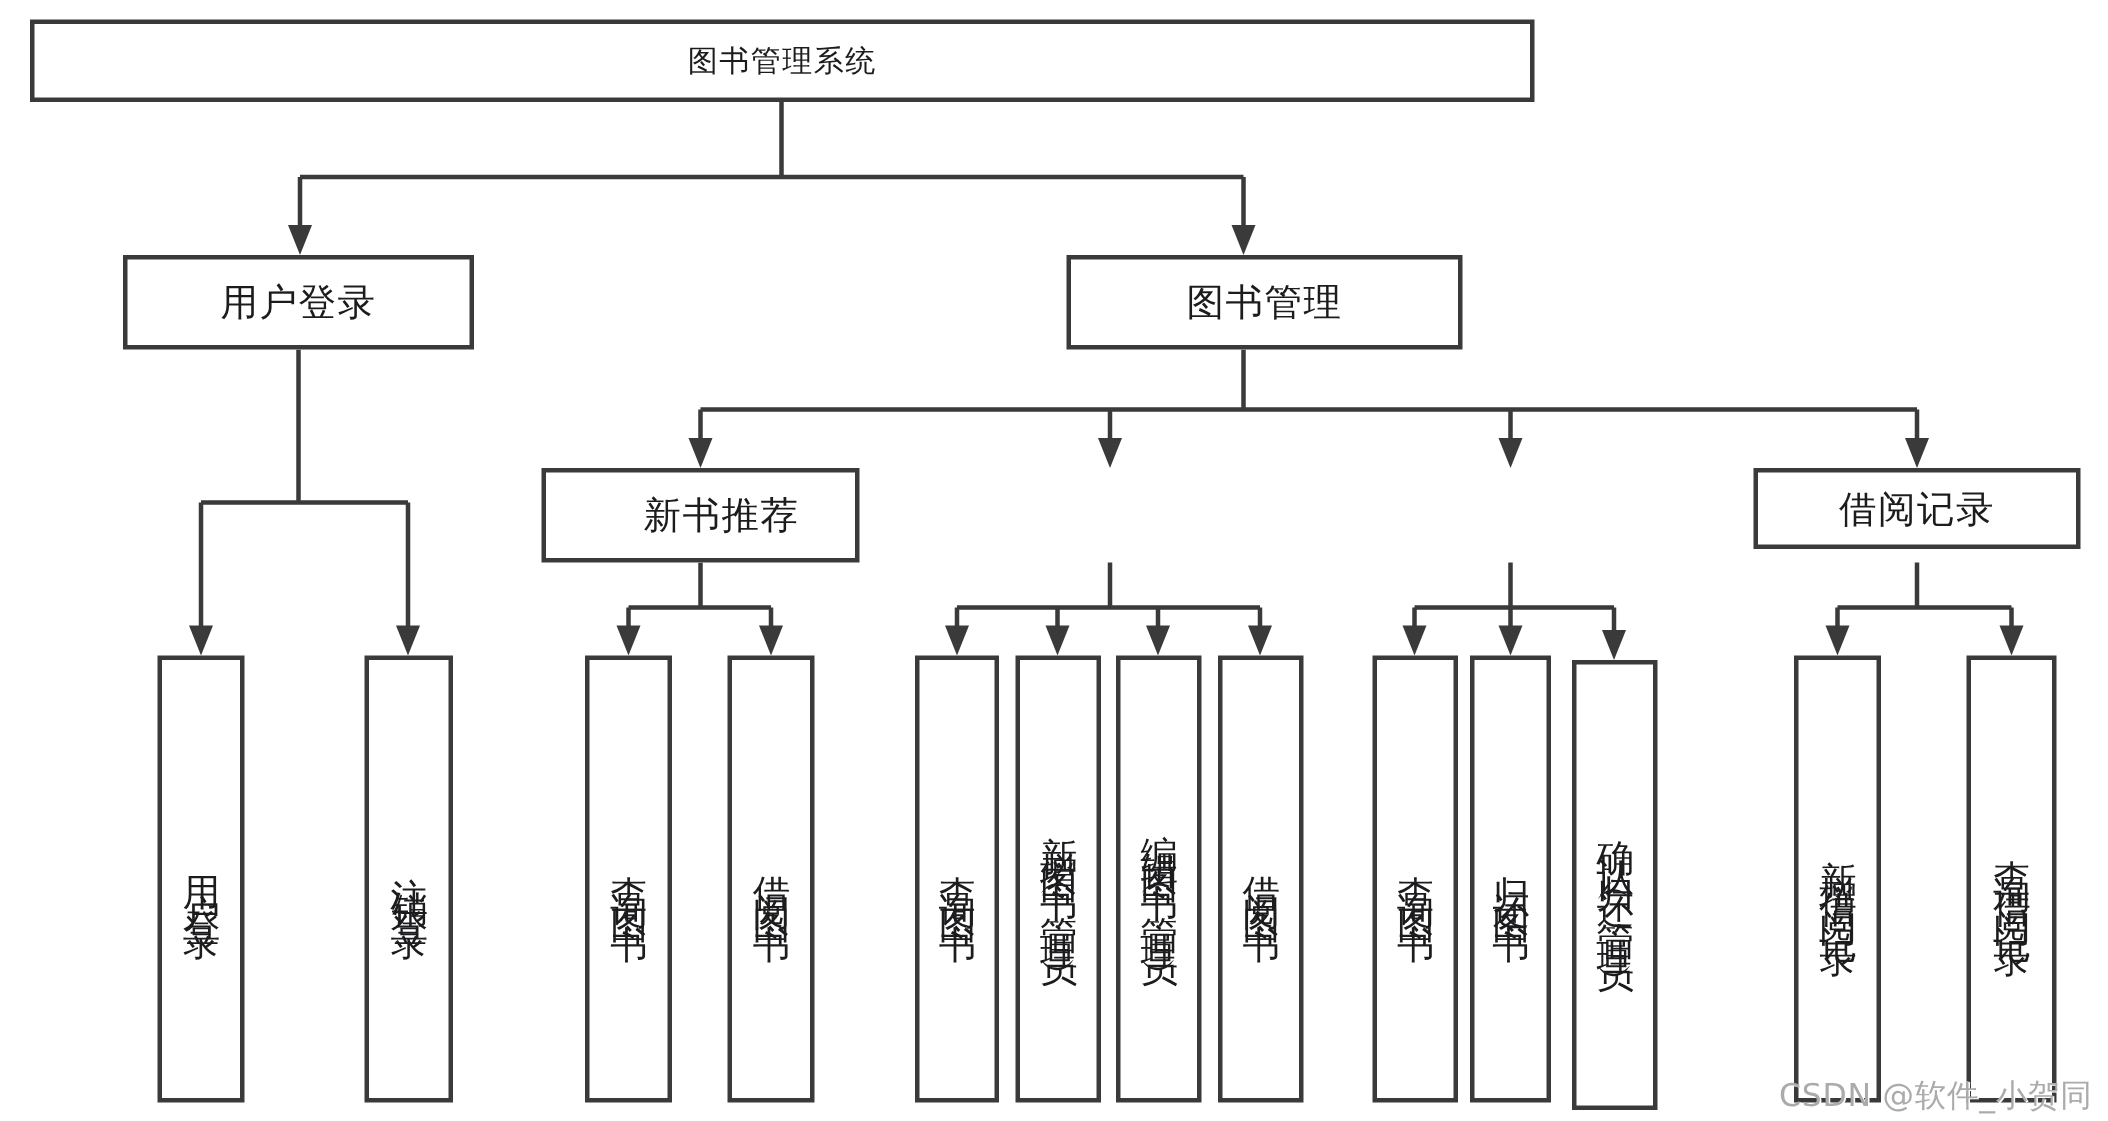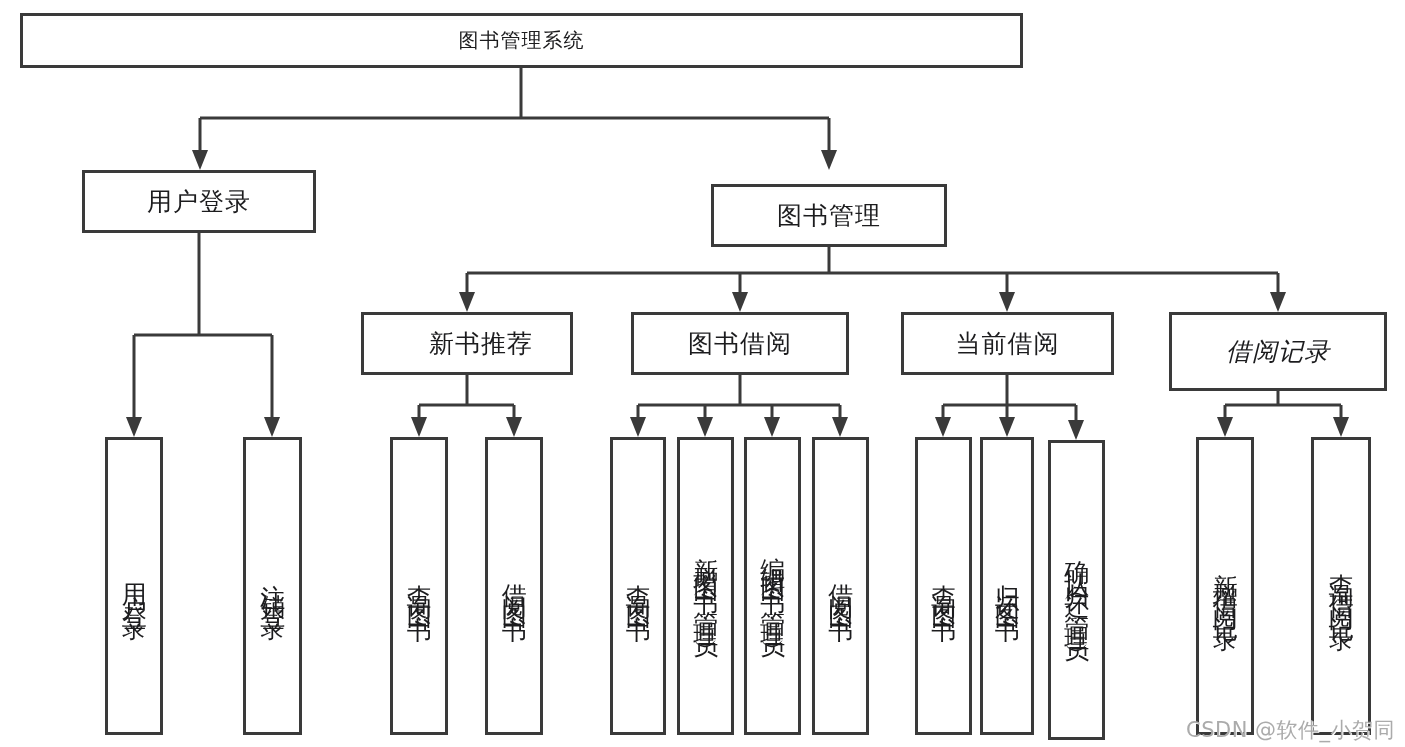--- a/index.html
+++ b/index.html
@@ -69,26 +69,24 @@
     <polygon points="1068,420 1084,420 1076,440"></polygon>
 
     <path d="M1278,375 V405 M1225,405 H1341 M1225,405 V419 M1341,405 V419"></path>
     <polygon points="1217,417 1233,417 1225,437"></polygon>
     <polygon points="1333,417 1349,417 1341,437"></polygon>
   </svg>
 
   <div class="node h root" style="left:20px;top:13px;width:1003px;height:55px;">图书管理系统</div>
 
   <div class="node h" style="left:82px;top:170px;width:234px;height:63px;">用户登录</div>
-  <div class="node h" style="left:711px;top:184px;width:236px;height:63px;">图书管理</div>
+  <div class="node h" style="left:711px;top:170px;width:264px;height:63px;">图书管理</div>
 
   <div class="node h" style="left:361px;top:312px;width:212px;height:63px;padding-left:28px;">新书推荐</div>
-  <div class="node h" style="left:631px;top:312px;width:218px;height:63px;">图书借阅</div>
-  <div class="node h" style="left:901px;top:312px;width:213px;height:63px;">当前借阅</div>
-  <div class="node h" style="left:1169px;top:312px;width:218px;height:79px;font-style:italic;">借阅记录</div>
+  <div class="node h" style="left:1169px;top:312px;width:218px;height:54px;">借阅记录</div>
 
   <div class="node v" style="left:105px;top:437px;width:58px;height:298px;">用户登录</div>
   <div class="node v" style="left:243px;top:437px;width:59px;height:298px;">注销登录</div>
 
   <div class="node v" style="left:390px;top:437px;width:58px;height:298px;">查询图书</div>
   <div class="node v" style="left:485px;top:437px;width:58px;height:298px;">借阅图书</div>
 
   <div class="node v" style="left:610px;top:437px;width:56px;height:298px;">查询图书</div>
   <div class="node v" style="left:677px;top:437px;width:57px;height:298px;">新增图书（管理员）</div>
   <div class="node v" style="left:744px;top:437px;width:57px;height:298px;">编辑图书（管理员）</div>

